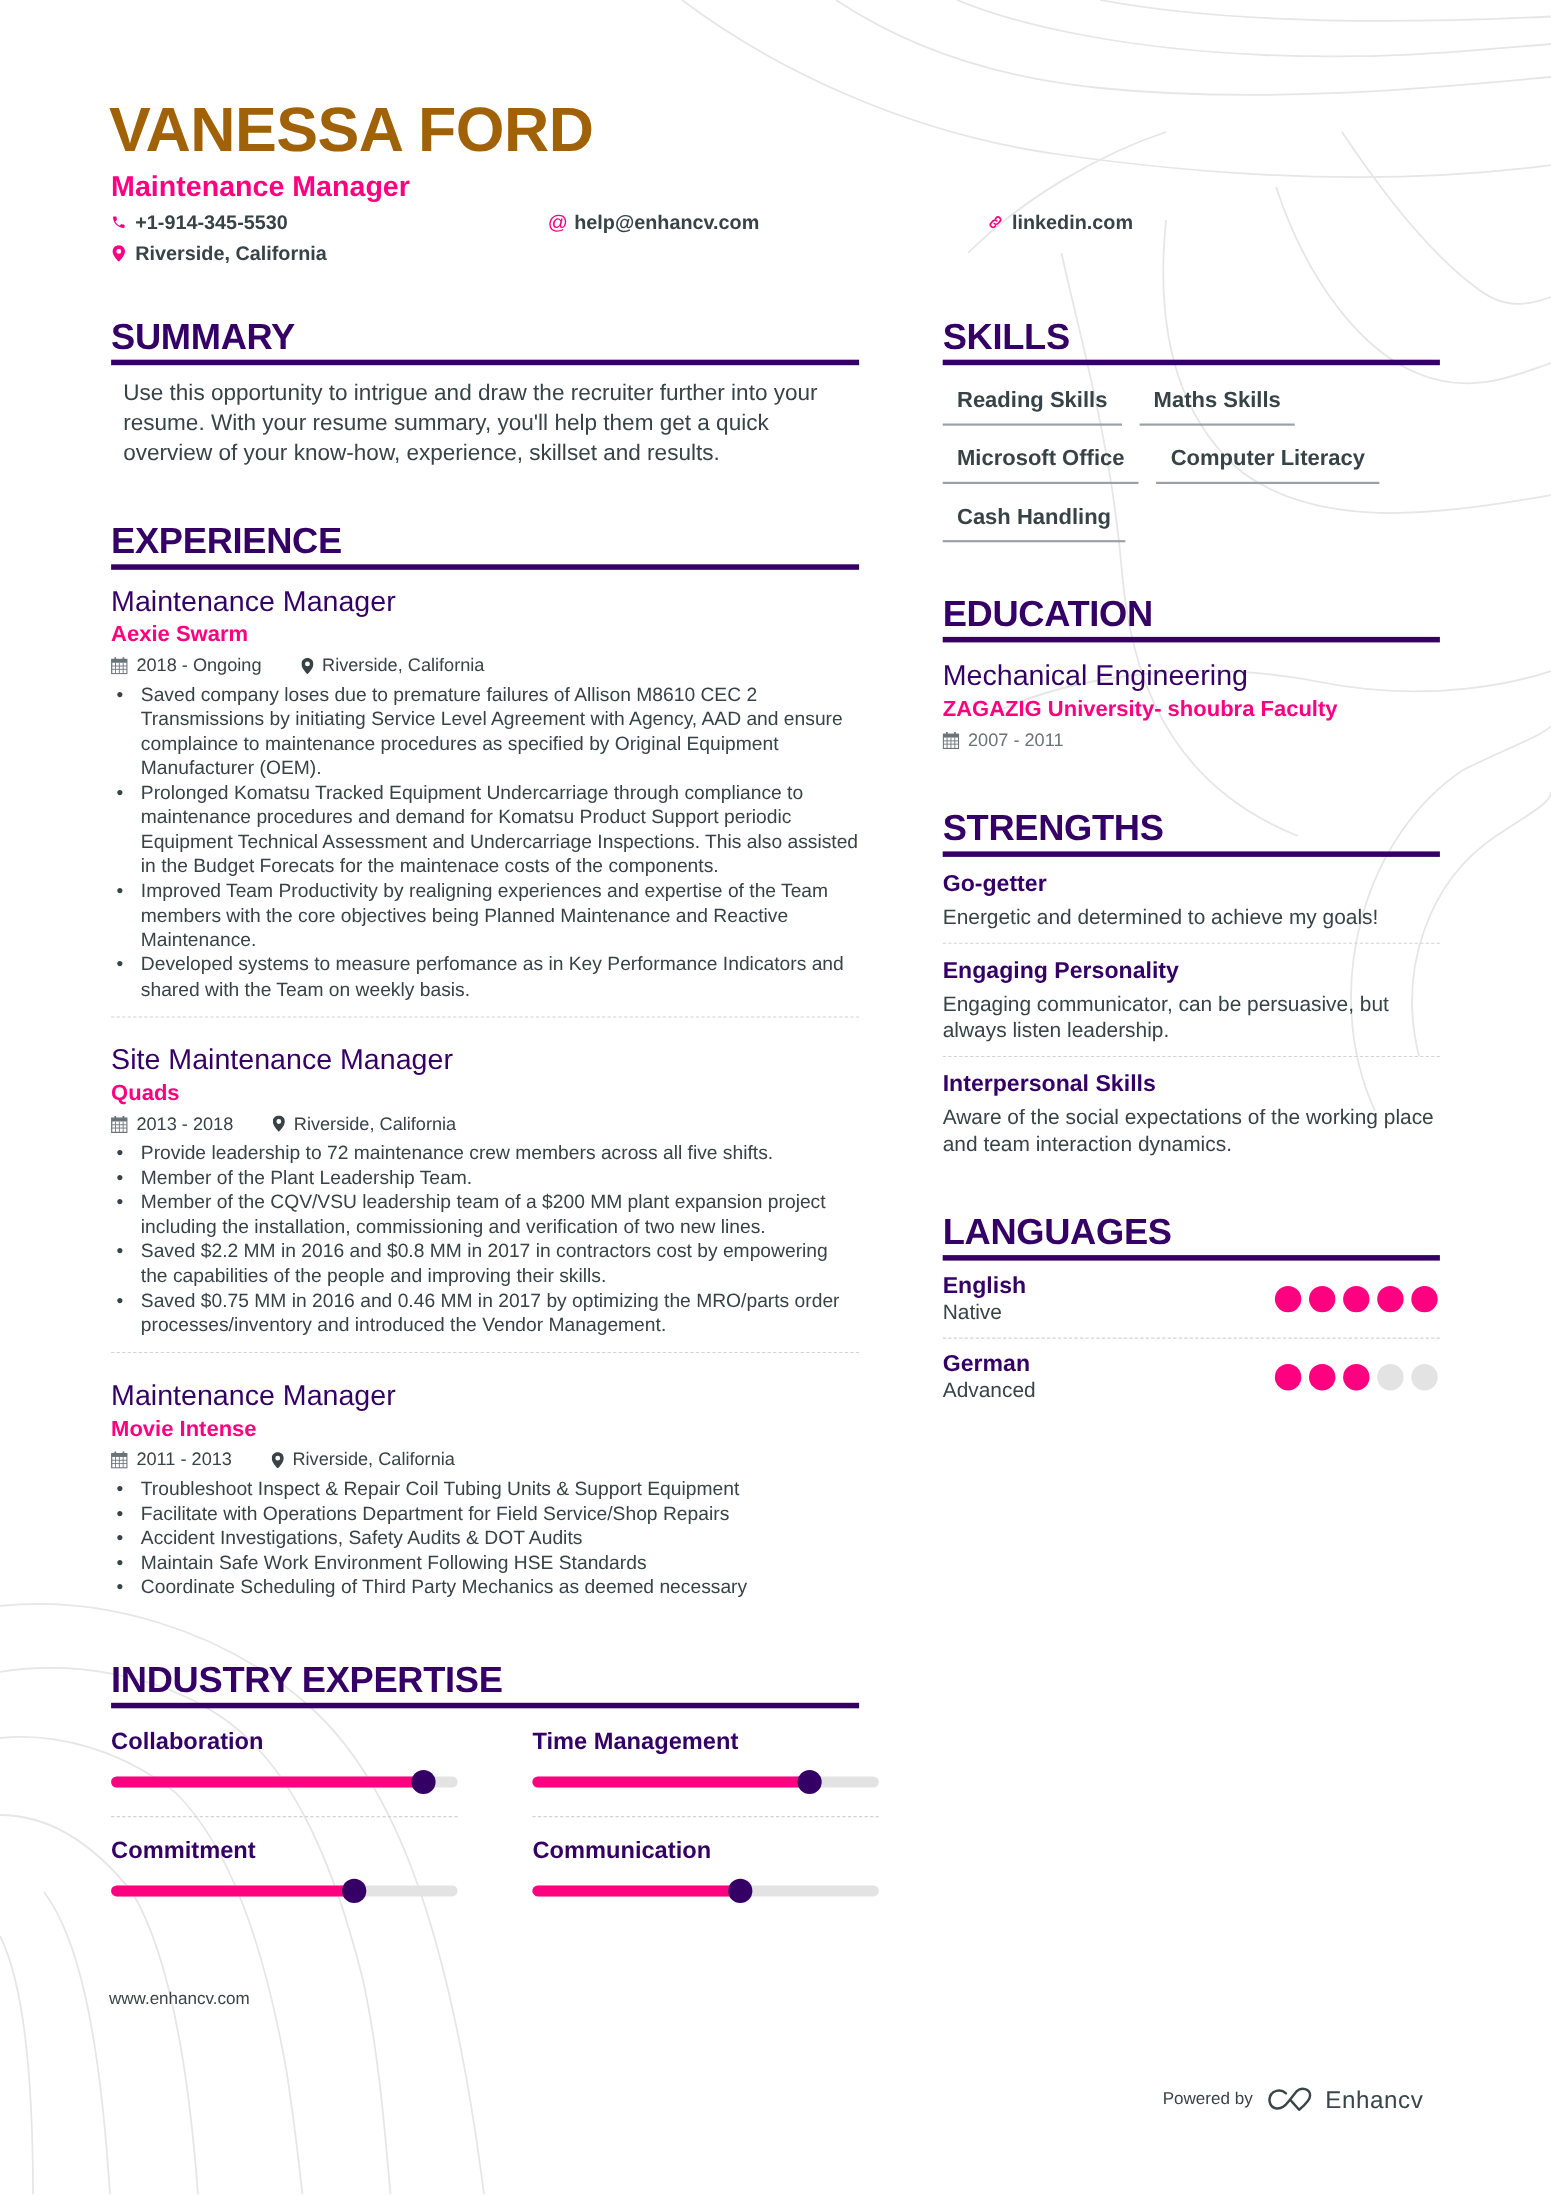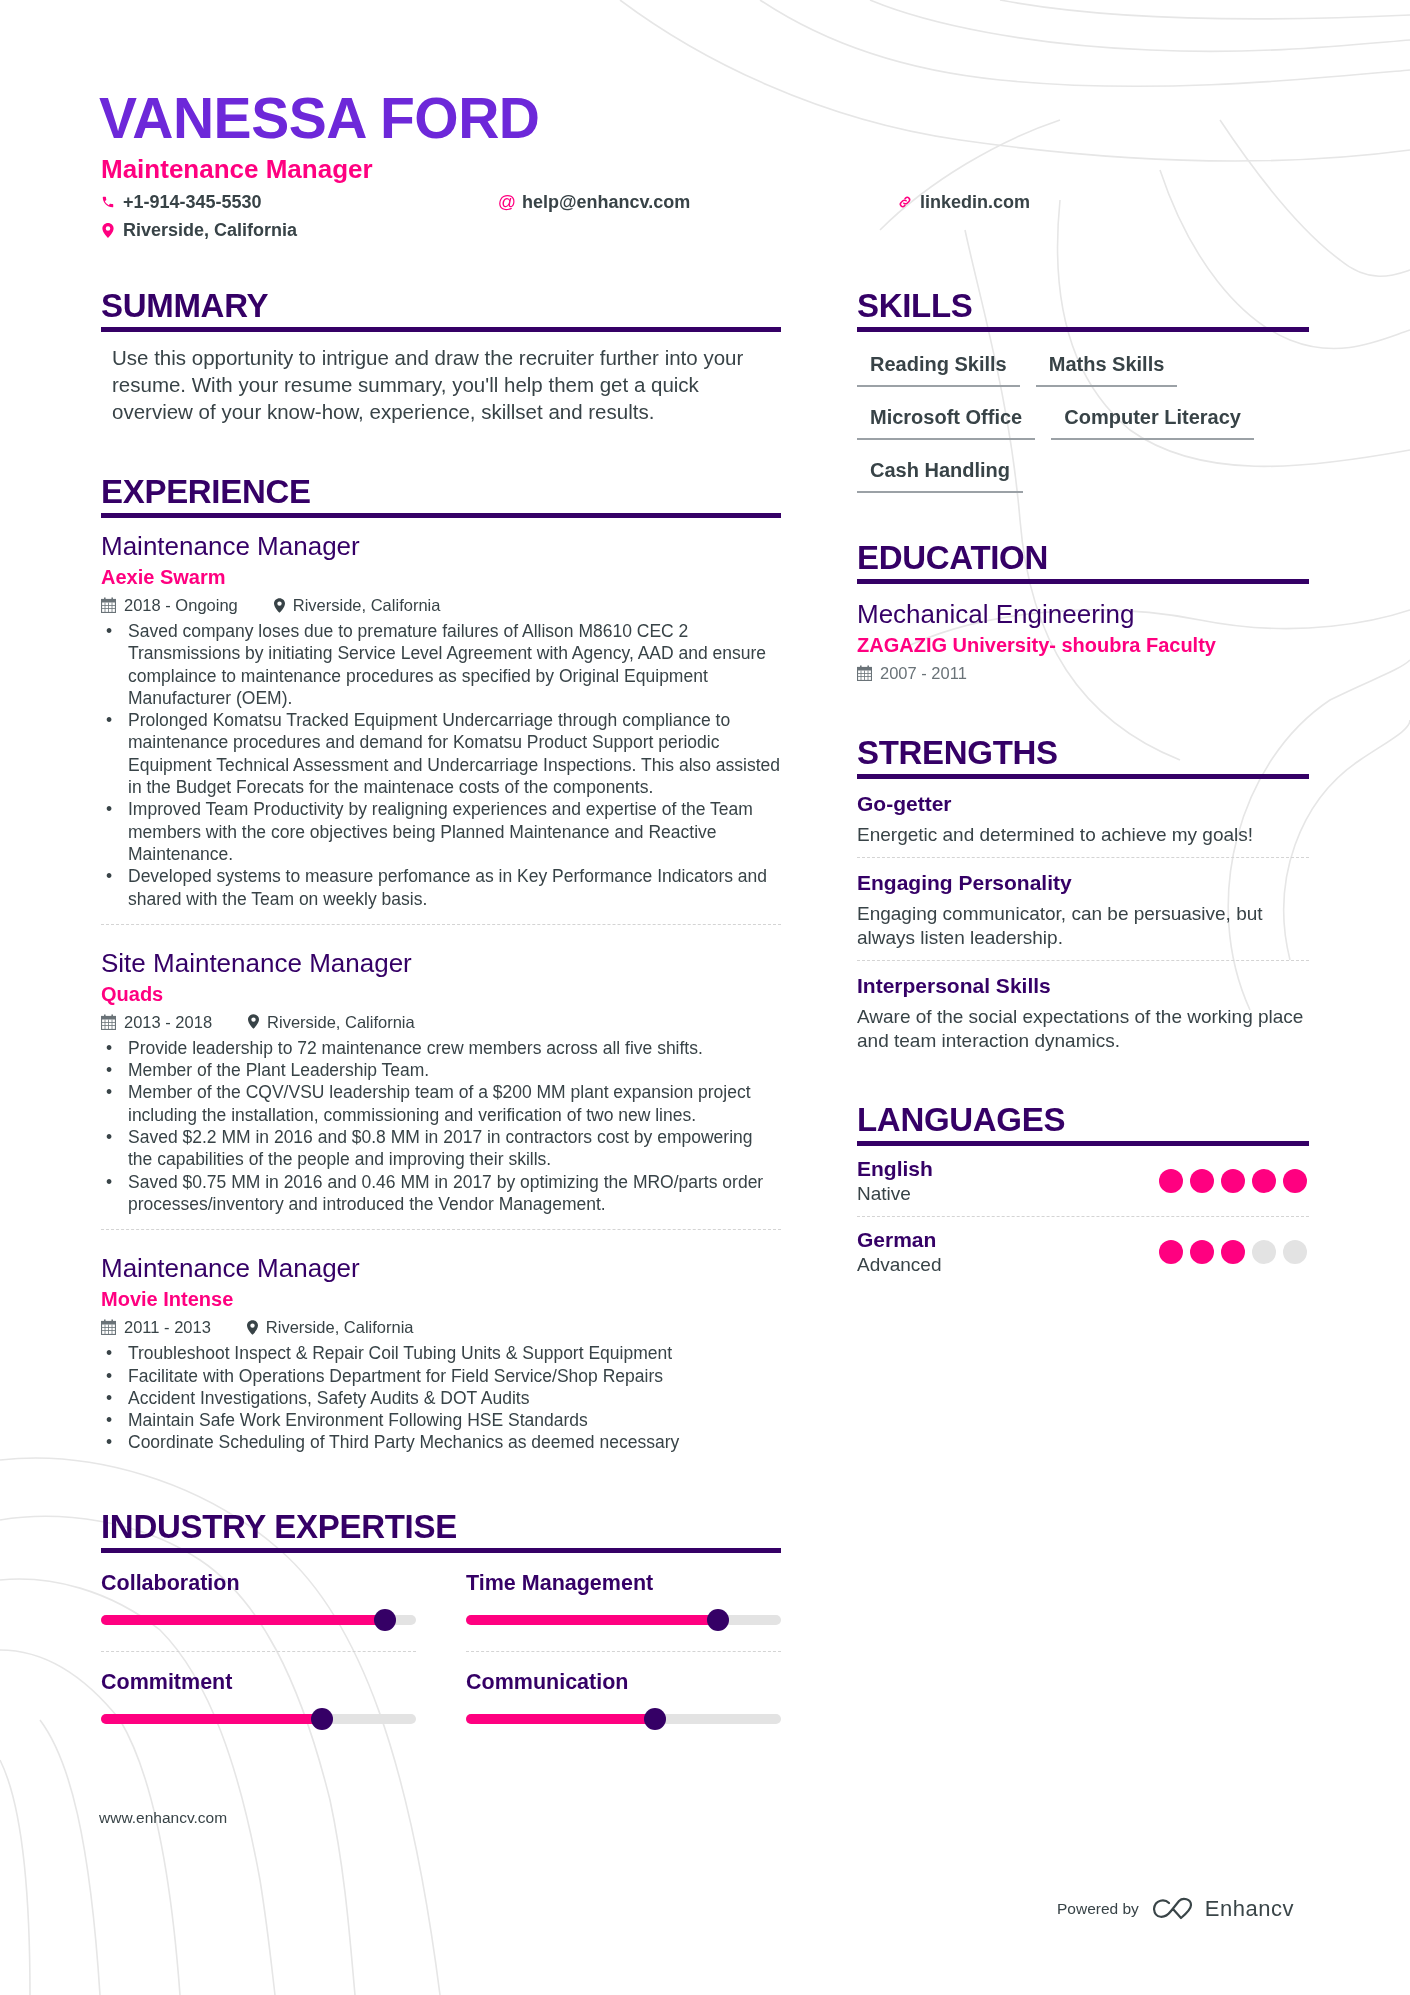--- a/index.html
+++ b/index.html
@@ -1,21 +1,21 @@
 <!DOCTYPE html>
 <html><head>
 <meta charset="utf-8">
 <style>
   html, body { margin:0; padding:0; }
   body { width:1410px; height:1995px; background:#ffffff; position:relative; overflow:hidden;
          font-family:"Liberation Sans", "DejaVu Sans", sans-serif; color:#384347; }
   .bg { position:absolute; left:0; top:0; width:1410px; height:1995px; z-index:0; pointer-events:none; }
   .page { position:absolute; left:0; top:0; width:1410px; height:1995px; z-index:1; }
 
-  .name { position:absolute; left:99px; top:84px; font-size:57px; font-weight:700; color:#6d28d9; letter-spacing:-0.5px; line-height:68px; }
+  .name { position:absolute; left:99px; top:84px; font-size:57px; font-weight:700; color:#a16207; letter-spacing:-0.5px; line-height:68px; }
   .title { position:absolute; left:101px; top:153px; font-size:26px; font-weight:700; color:#ff0080; line-height:32px; }
   .contact { position:absolute; font-size:18px; font-weight:700; color:#384347; line-height:22px; display:flex; align-items:center; gap:8px; }
   .contact .ic { color:#ff0080; font-size:16px; width:14px; display:inline-flex; justify-content:center; }
 
   .col-left { position:absolute; left:101px; top:287px; width:680px; }
   .col-right { position:absolute; left:857px; top:287px; width:452px; }
 
   .sec-h { font-size:33px; font-weight:700; color:#350066; text-transform:uppercase; line-height:38px; padding-bottom:2px;
            border-bottom:5px solid #350066; letter-spacing:-0.3px; }
 
@@ -25,21 +25,21 @@
   .job-title { font-size:26px; color:#350066; font-weight:400; line-height:32px; margin-top:12px; }
   .job-company { font-size:20px; color:#ff0080; font-weight:700; line-height:26px; margin-top:2px; }
   .meta { font-size:16.5px; color:#384347; display:flex; align-items:center; gap:10px; margin-top:4px; line-height:22px; }
   .meta .m { display:flex; align-items:center; gap:8px; margin-right:26px; }
   .meta svg { flex:none; }
   .bullets { margin:4px 0 0 0; padding:0 0 0 27px; list-style:none; }
   .bullets li { position:relative; font-size:17.5px; line-height:22.3px; color:#384347; }
   .bullets li::before { content:"•"; position:absolute; left:-22px; top:0; color:#384347; }
   .dash-sep { border-top:1.5px dashed #d4d4d4; margin-top:14px; }
 
-  .exp-grid { display:grid; grid-template-columns:315px 315px; column-gap:50px; margin-top:16px; }
+  .exp-grid { display:grid; grid-template-columns:315px 315px; column-gap:68px; margin-top:16px; }
   .exp-item { padding-bottom:12px; }
   .exp-item.top { border-bottom:1.5px dashed #d4d4d4; margin-bottom:16px; }
   .exp-label { font-size:21.5px; font-weight:700; color:#350066; line-height:28px; }
   .bar { position:relative; height:10px; background:#e3e3e3; border-radius:5px; margin-top:18px; margin-bottom:14px; }
   .bar .fill { position:absolute; left:0; top:0; height:10px; background:#ff0080; border-radius:5px; }
   .bar .knob { position:absolute; top:-6px; width:22px; height:22px; border-radius:50%; background:#350066; margin-left:-11px; }
 
   .skills { display:flex; flex-wrap:wrap; margin-top:14px; }
   .chip { font-size:20px; font-weight:700; color:#384347; padding:6px 13px 9px 13px; border-bottom:2px solid #9ba1a6; margin-right:16px; margin-bottom:12px; line-height:24px; }
 

